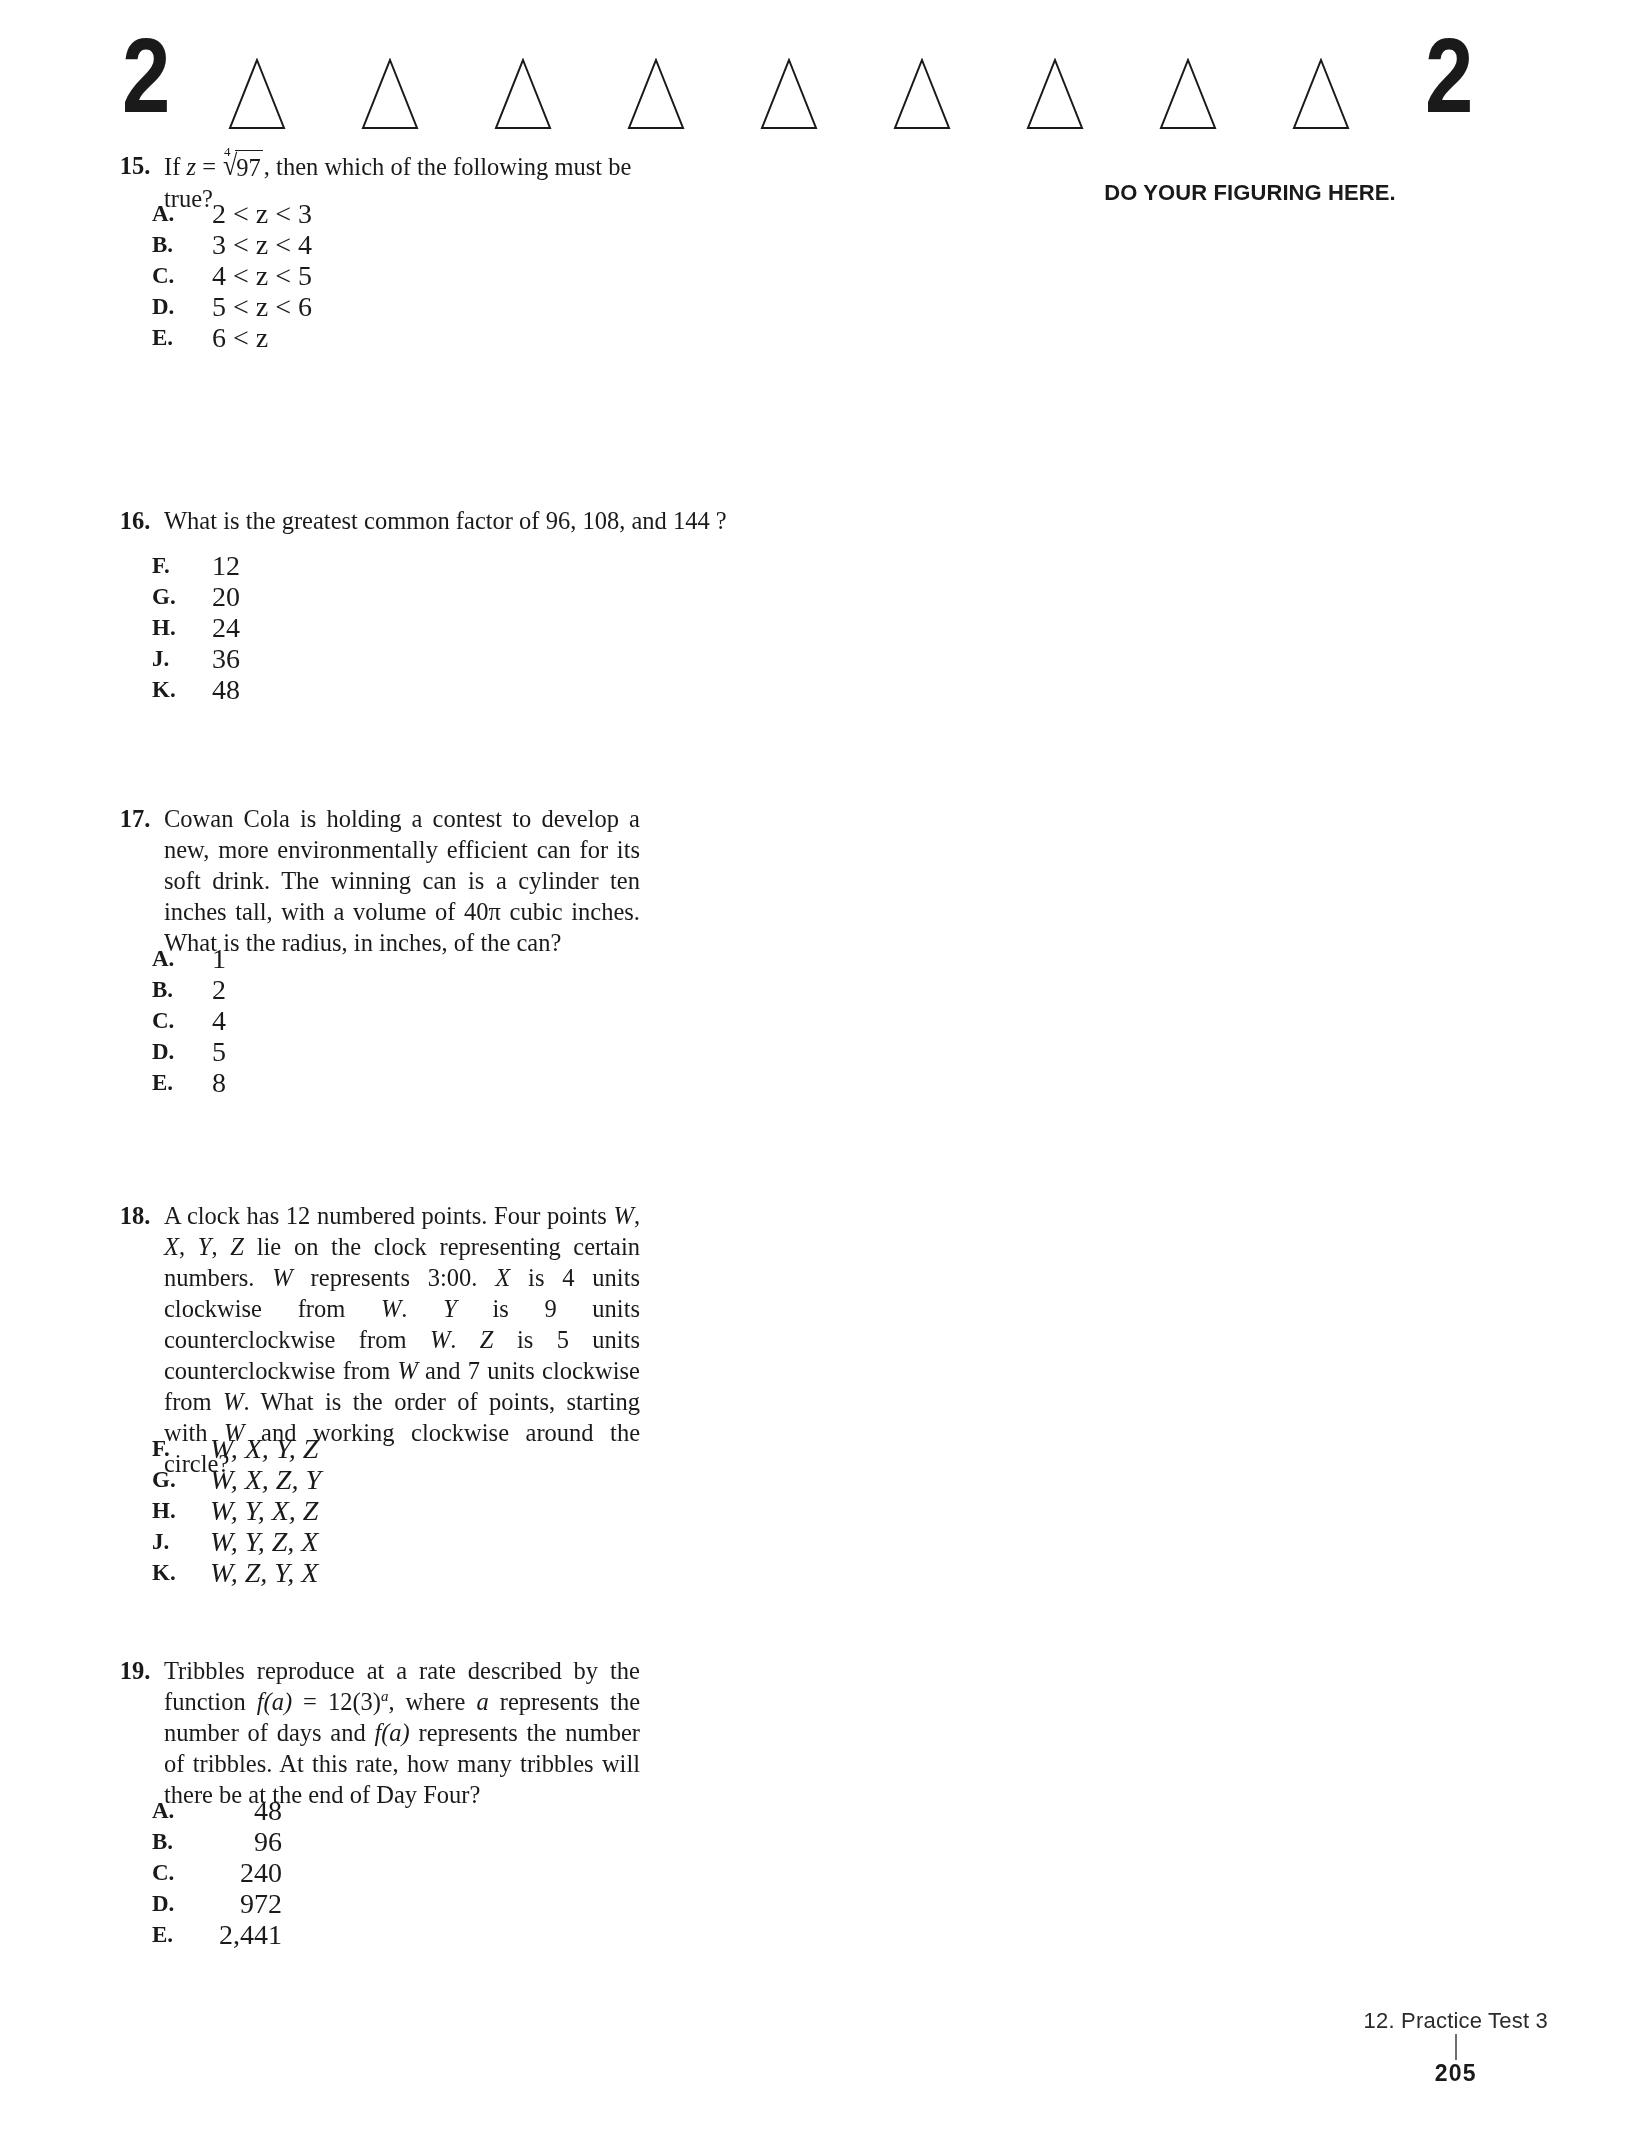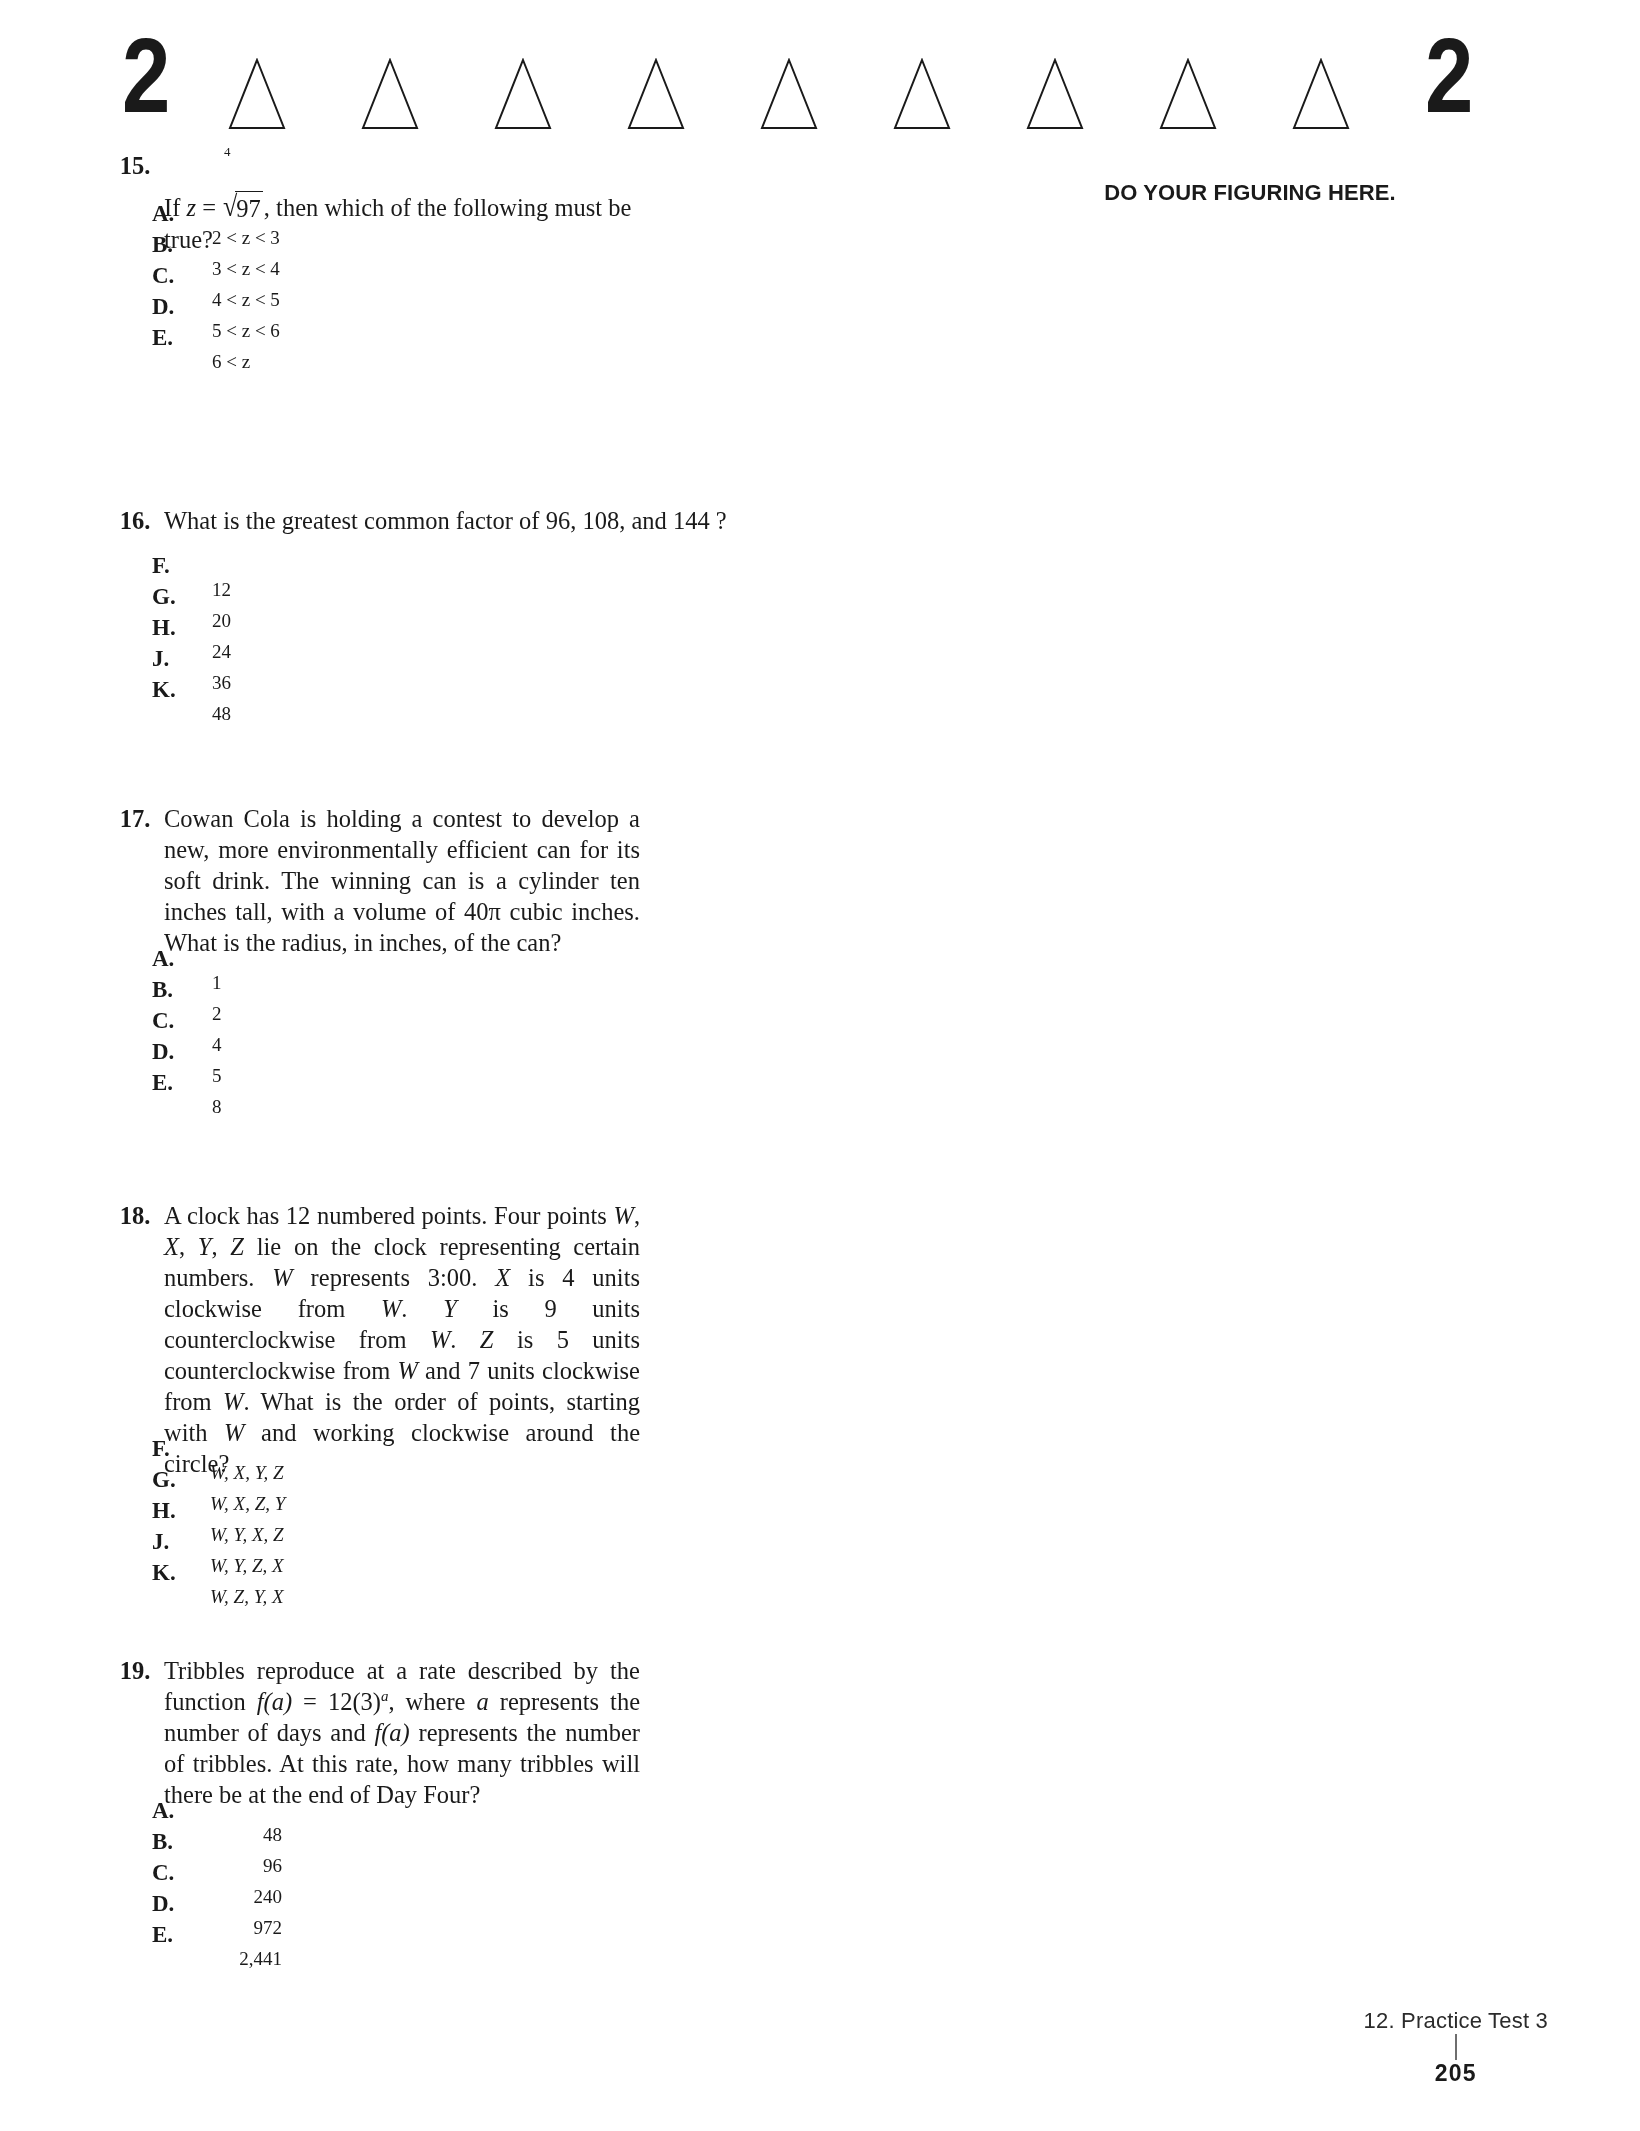--- a/index.html
+++ b/index.html
@@ -165,22 +165,21 @@
     position: absolute;
     left: 152px;
     top: 0;
     font-weight: bold;
     font-size: 23px;
   }
   .choice-text {
     position: absolute;
     left: 212px;
     top: 0;
-    font-size: 19px;
-    margin-top: 24px;
+    font-size: 28px;
   }
   .choice-text.italic { font-style: italic; }
   .choice-text.wide { left: 210px; }
   
   .choice-text.numeric {
     left: 200px;
     width: 82px;
     text-align: right;
   }
 
@@ -205,21 +204,20 @@
     font-size: 26px;
     line-height: 26px;
     transform: scaleY(1.12);
     transform-origin: bottom;
   }
   .radical .rad-body {
     display: inline-block;
     border-top: 1.6px solid #1a1a1a;
     padding: 1px 2px 0 1px;
     margin-left: -2px;
-    margin-top: 41px;
   }
   sup.expo {
     font-size: 15px;
     font-style: italic;
     vertical-align: super;
     line-height: 0;
   }
 </style>
 </head>
 <body>

